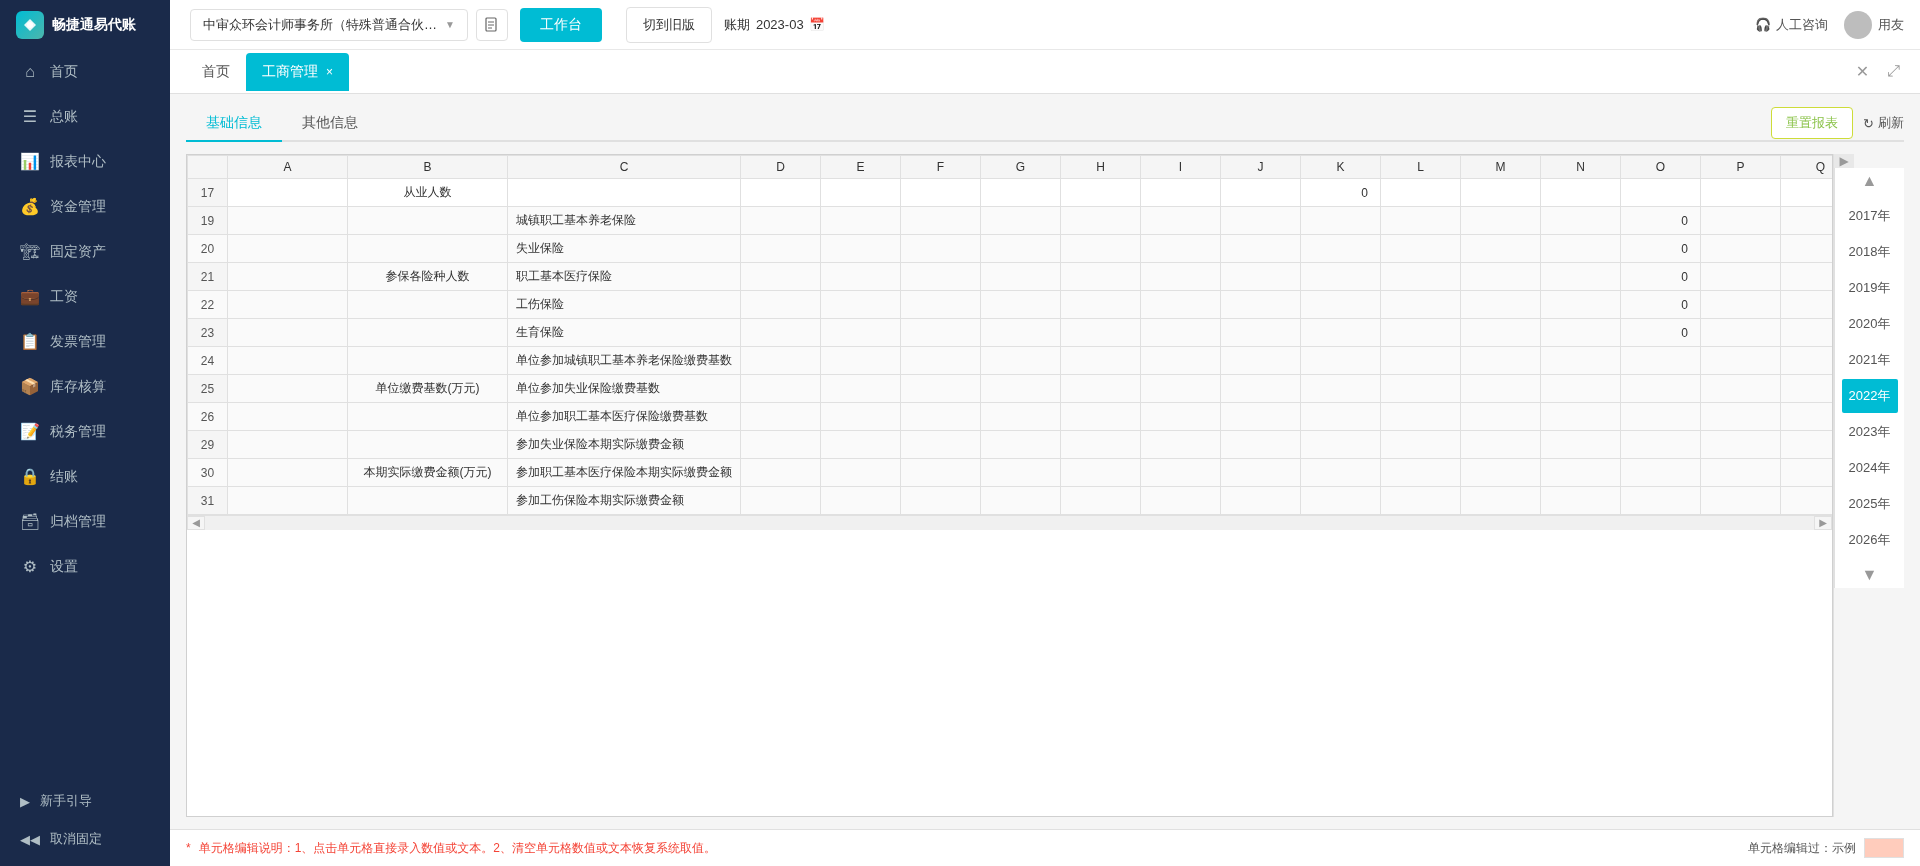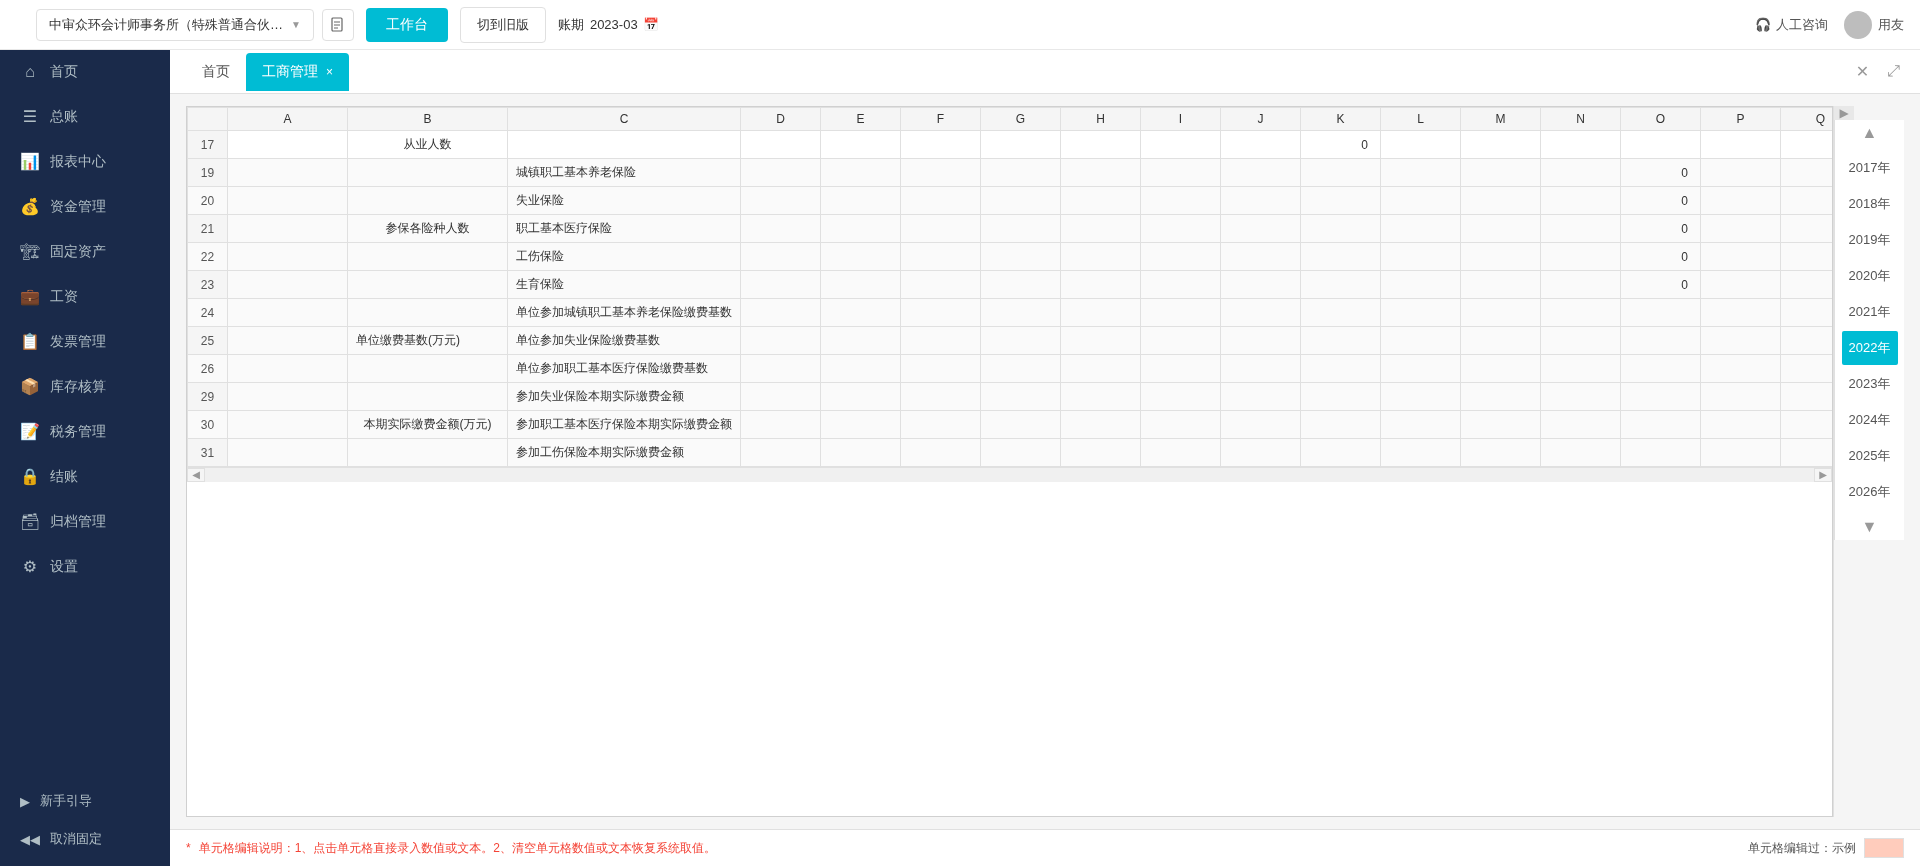--- a/index.html
+++ b/index.html
@@ -7,21 +7,21 @@
 
     
     .header { display: flex; align-items: center; background: #fff; height: 50px; padding: 0 16px; border-bottom: 1px solid #e8e8e8; position: relative; z-index: 10; }
     .logo { display: flex; align-items: center; gap: 8px; width: 170px; background: #1a2a4a; height: 50px; margin-left: -16px; padding-left: 16px; }
     .logo-icon { width: 28px; height: 28px; background: linear-gradient(135deg, #00bcd4, #4db6ac); border-radius: 6px; display: flex; align-items: center; justify-content: center; }
     .logo-text { color: #fff; font-size: 14px; font-weight: bold; }
     .company-selector { display: flex; align-items: center; gap: 8px; padding: 6px 12px; border: 1px solid #e0e0e0; border-radius: 4px; margin-left: 20px; cursor: pointer; font-size: 13px; color: #333; background: #fff; }
     .company-selector .arrow { color: #999; font-size: 10px; }
     .doc-icon { width: 32px; height: 32px; border: 1px solid #e0e0e0; border-radius: 4px; display: flex; align-items: center; justify-content: center; cursor: pointer; margin-left: 8px; color: #666; }
     .workbench-btn { background: #00bcd4; color: #fff; border: none; padding: 8px 20px; border-radius: 4px; cursor: pointer; font-size: 14px; margin-left: 12px; }
-    .old-version-btn { border: 1px solid #e0e0e0; background: #fff; padding: 8px 16px; border-radius: 4px; cursor: pointer; font-size: 13px; color: #333; margin-left: 12px; }
+    .old-version-btn { border: 1px solid #e0e0e0; background: #fff; padding: 8px 16px; border-radius: 4px; cursor: pointer; font-size: 13px; color: #333; margin-left: 24px; }
     .period-display { display: flex; align-items: center; gap: 6px; margin-left: 12px; font-size: 13px; color: #333; }
     .calendar-icon { cursor: pointer; color: #00bcd4; }
     .header-right { margin-left: auto; display: flex; align-items: center; gap: 16px; }
     .service-btn { display: flex; align-items: center; gap: 4px; font-size: 13px; color: #555; cursor: pointer; }
     .user-btn { display: flex; align-items: center; gap: 6px; font-size: 13px; color: #555; cursor: pointer; }
     .user-avatar { width: 28px; height: 28px; background: #bdbdbd; border-radius: 50%; }
 
     
     .main-layout { display: flex; height: 816px; }
 
@@ -96,20 +96,29 @@
     .sheet-bottom-scroll { height: 14px; border-top: 1px solid #e0e0e0; display: flex; align-items: center; }
     .scroll-left-btn, .scroll-right-btn { width: 18px; height: 14px; display: flex; align-items: center; justify-content: center; cursor: pointer; color: #999; font-size: 10px; border: 1px solid #e0e0e0; background: #f5f5f5; }
     .scroll-track { flex: 1; background: #f0f0f0; height: 14px; }
 
     .right-side-panel { display: flex; flex-direction: column; border-left: 1px solid #e0e0e0; }
   </style>
 </head>
 <body>
 
 <div class="header">
+  <div class="logo">
+    <div class="logo-icon">
+      <svg width="18" height="18" viewBox="0 0 18 18" fill="none">
+        <path d="M3 9L9 3L15 9L9 15Z" fill="white" opacity="0.9"></path>
+        <circle cx="9" cy="9" r="3" fill="white"></circle>
+      </svg>
+    </div>
+    <span class="logo-text">畅捷通易代账</span>
+  </div>
 
   <div class="company-selector">
     <span>中审众环会计师事务所（特殊普通合伙…</span>
     <span class="arrow">▼</span>
   </div>
 
   <div class="doc-icon">
     <svg width="16" height="16" viewBox="0 0 16 16" fill="none">
       <rect x="2" y="1" width="10" height="13" rx="1" stroke="#666" stroke-width="1.2" fill="none"></rect>
       <line x1="4" y1="5" x2="10" y2="5" stroke="#666" stroke-width="1"></line>
@@ -213,20 +222,31 @@
         <span class="tab-close">×</span>
       </div>
       <div class="tab-right">
         <span class="tab-icon-btn">✕</span>
         <span class="tab-icon-btn">⤢</span>
       </div>
     </div>
 
     <div class="page-content">
 
+      <div class="sub-tabs">
+        <div class="sub-tab active">基础信息</div>
+        <div class="sub-tab">其他信息</div>
+        <div class="sub-tab-actions">
+          <button class="reset-btn">重置报表</button>
+          <button class="refresh-btn">
+            <span>↻</span>
+            <span>刷新</span>
+          </button>
+        </div>
+      </div>
 
       <div class="sheet-wrapper">
 
         <div class="sheet-container">
           <table class="sheet-table">
             <thead>
               <tr>
                 <th class="col-header row-num-header"></th>
                 <th class="col-header col-a">A</th>
                 <th class="col-header col-b">B</th>
@@ -384,21 +404,21 @@
     <td class="cell" style="background:#fafafa;"></td>
     <td class="cell" style="background:#fafafa;"></td>
     <td class="cell" style="background:#fafafa;"></td>
     <td class="cell" style="background:#fafafa;"></td>
     <td class="cell" style="background:#fafafa;"></td>
     <td class="cell" style="background:#fafafa;"></td>
   </tr>
                 <tr>
     <td class="row-num" style="">25</td>
     <td class="cell" style=""></td>
-    <td class="cell merged-cell" style=";text-align:left;">单位缴费基数(万元)</td>
+    <td class="cell merged-cell" style=";text-align:center;">单位缴费基数(万元)</td>
     <td class="cell" style="">单位参加失业保险缴费基数</td>
     <td class="cell" style=""></td>
     <td class="cell" style=""></td>
     <td class="cell" style=""></td>
     <td class="cell" style=""></td>
     <td class="cell" style=""></td>
     <td class="cell" style=""></td>
     <td class="cell" style=""></td>
     <td class="cell" style=""></td>
     <td class="cell" style=""></td>

